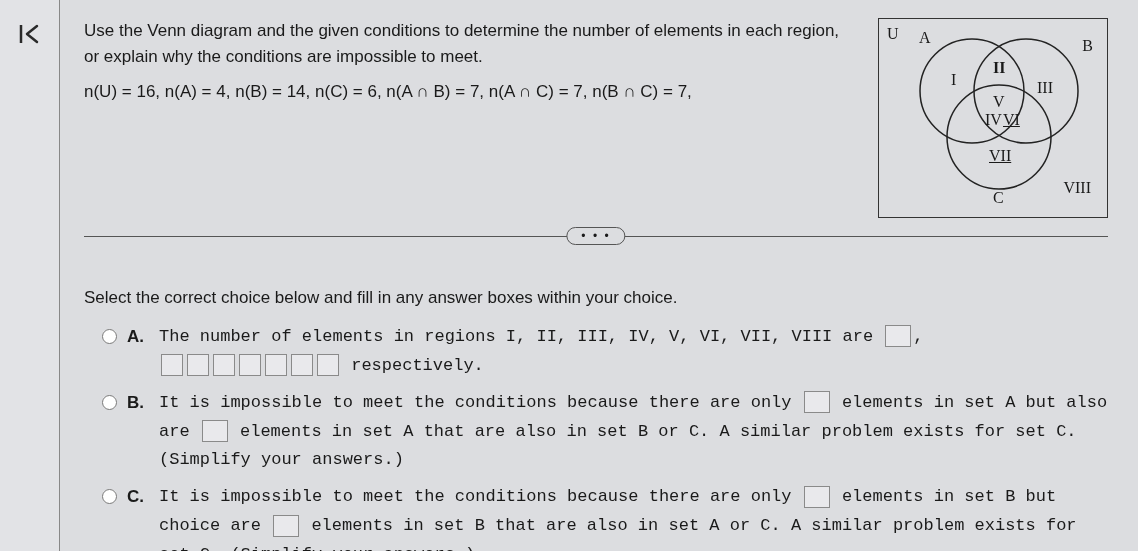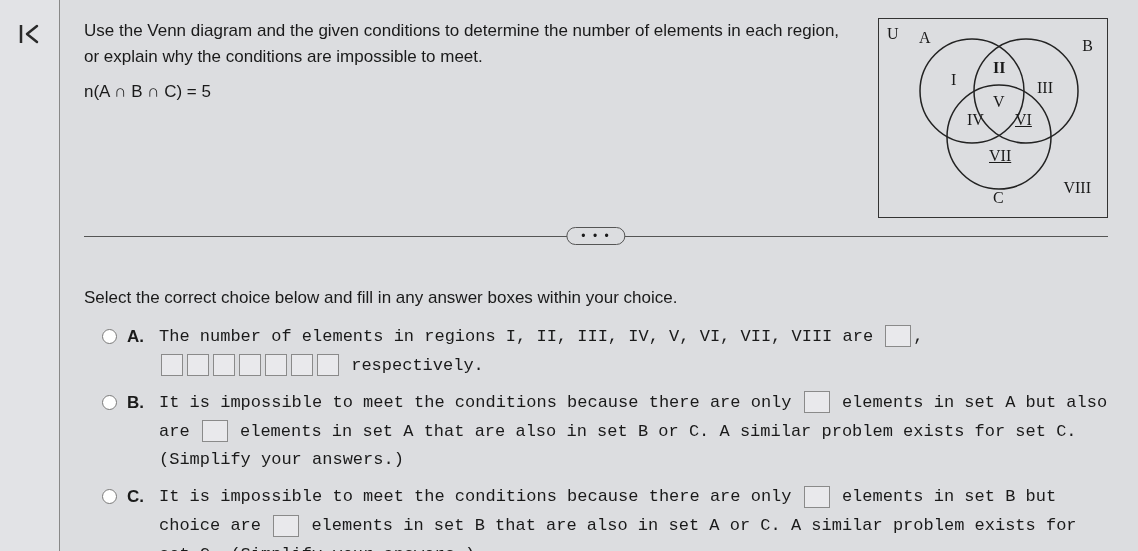--- a/index.html
+++ b/index.html
@@ -135,40 +135,40 @@
         <polyline points="20,5 10,13 20,21" fill="none" stroke="#2a2a2a" stroke-width="2.5" stroke-linecap="round" stroke-linejoin="round"></polyline>
       </svg>
     </div>
   </div>
 
   <div class="content-col">
 
     <div class="top-row">
       <div class="prompt-block">
         <p>Use the Venn diagram and the given conditions to determine the number of elements in each region, or explain why the conditions are impossible to meet.</p>
-        <p class="cond-line">n(A ∩ B ∩ C) = 5</p>
+        <p class="cond-line">n(U) = 16,  n(A) = 4,  n(B) = 14,  n(C) = 6,  n(A ∩ B) = 7,  n(A ∩ C) = 7,  n(B ∩ C) = 7,</p>
       </div>
 
       <div class="venn-box">
         <svg width="230" height="200">
           <circle cx="93" cy="72" r="52" fill="none" stroke="#222" stroke-width="1.5"></circle>
           <circle cx="147" cy="72" r="52" fill="none" stroke="#222" stroke-width="1.5"></circle>
           <circle cx="120" cy="118" r="52" fill="none" stroke="#222" stroke-width="1.5"></circle>
         </svg>
         <span class="lbl" style="left:8px; top:6px;">U</span>
         <span class="lbl" style="left:40px; top:10px;">A</span>
         <span class="lbl" style="right:14px; top:18px;">B</span>
         <span class="lbl" style="left:114px; bottom:10px;">C</span>
 
         <span class="lbl" style="left:72px; top:52px;">I</span>
         <span class="lbl" style="left:114px; top:40px;font-weight:bold;">II</span>
         <span class="lbl" style="left:158px; top:60px;">III</span>
-        <span class="lbl" style="left:88px; top:92px;">IV</span>
+        <span class="lbl" style="left:106px; top:92px;">IV</span>
         <span class="lbl" style="left:114px; top:74px;">V</span>
-        <span class="lbl" style="left:136px; top:92px;text-decoration:underline;">VI</span>
+        <span class="lbl" style="left:124px; top:92px;text-decoration:underline;">VI</span>
         <span class="lbl" style="left:110px; top:128px;text-decoration:underline;">VII</span>
         <span class="lbl" style="right:16px; bottom:20px;margin-top:48px;">VIII</span>
       </div>
     </div>
 
     <div class="divider-row">
       <div class="divider-line"></div>
       <div class="pill">• • •</div>
     </div>
 

